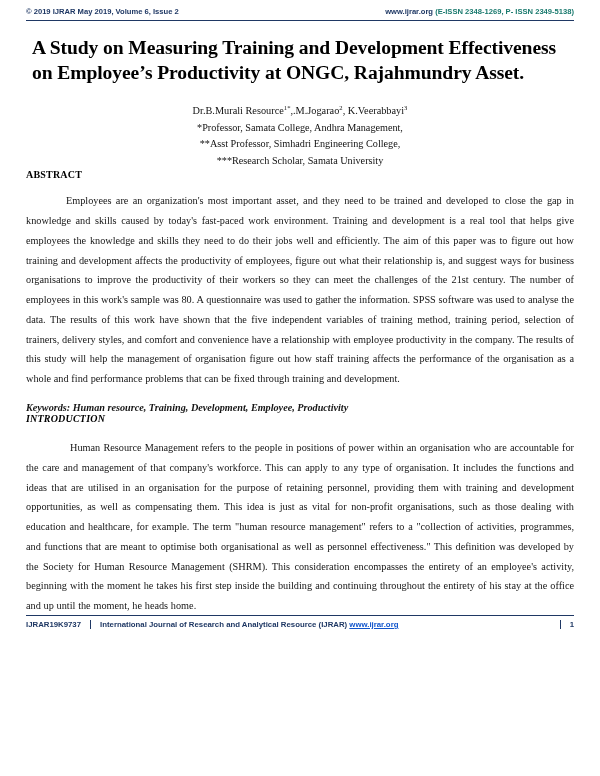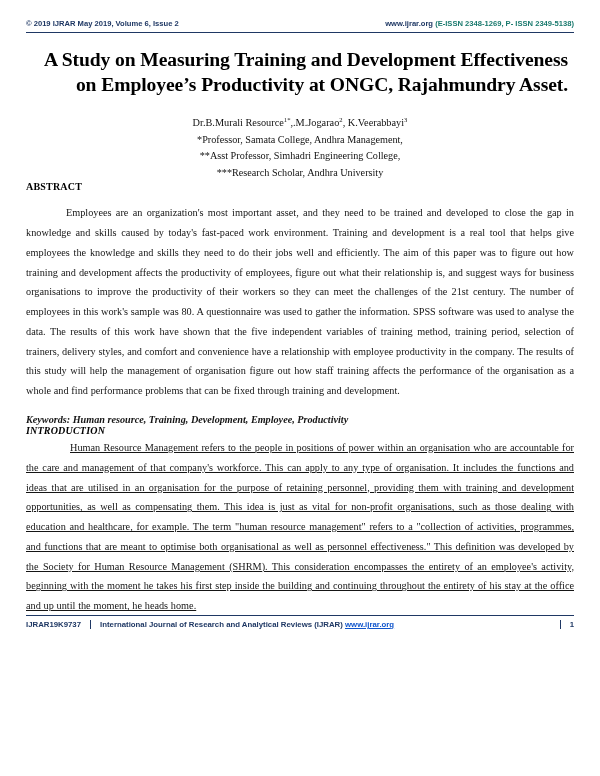--- a/index.html
+++ b/index.html
@@ -12,21 +12,21 @@
     height: 776px;
     font-family: "Liberation Serif", "DejaVu Serif", serif;
     color: #1a1a1a;
     position: relative;
     overflow: hidden;
   }
   .page {
     width: 600px;
     height: 637px;
     box-sizing: border-box;
-    padding: 12px 26px;
+    padding: 0 26px;
     position: relative;
   }
 
   
   .runhead {
     display: flex;
     justify-content: space-between;
     align-items: baseline;
     font-family: "Liberation Sans", "DejaVu Sans", sans-serif;
     font-size: 7.6px;
@@ -41,21 +41,21 @@
   .runhead .right .issn {
     color: #1a7a6e;
   }
   .rule-top {
     border-bottom: 1.6px solid #1f3864;
     margin-top: 4px;
   }
 
   
   .title {
-    text-align: right;
+    text-align: left;
     font-weight: bold;
     font-size: 19.6px;
     line-height: 1.30;
     letter-spacing: -0.1px;
     margin: 14px 6px 0 6px;
     color: #000;
   }
 
   
   .authors {
@@ -98,23 +98,22 @@
     line-height: 1.93;
     margin: 0;
     color: #151515;
     word-spacing: 0.2px;
   }
   p.abstract-body {
     margin-top: 11px;
     text-indent: 40px;
   }
   p.intro-body {
-    margin-top: 2px;
+    margin-top: 14px;
     text-indent: 44px;
-    text-decoration: underline;
   }
   .keywords {
     font-style: italic;
     font-size: 10.2px;
     margin: 13px 0 0 0;
     color: #151515;
     font-weight: bold;
   }
 
   
@@ -174,36 +173,36 @@
   <div class="rule-top"></div>
 
   <h1 class="title">A Study on Measuring Training and Development Effectiveness on Employee’s Productivity at ONGC, Rajahmundry Asset.</h1>
 
   <div class="authors">
     <span>Dr.B.Murali Resource</span><sup>1*</sup><span>,</span><span>.M.Jogarao</span><sup>2</sup><span>,</span><span> K.Veerabbayi</span><sup>3</sup>
   </div>
 
   <div class="affil">*Professor, Samata College, Andhra Management,</div>
   <div class="affil">**Asst Professor, Simhadri Engineering College,</div>
-  <div class="affil">***Research Scholar, Andhra University</div>
+  <div class="affil">***Research Scholar, Samata University</div>
 
   <h2 class="section abstract-head">ABSTRACT</h2>
   <p class="body abstract-body">Employees are an organization's most important asset, and they need to be trained and developed to close the gap in knowledge and skills caused by today's fast-paced work environment. Training and development is a real tool that helps give employees the knowledge and skills they need to do their jobs well and efficiently. The aim of this paper was to figure out how training and development affects the productivity of employees, figure out what their relationship is, and suggest ways for business organisations to improve the productivity of their workers so they can meet the challenges of the 21st century. The number of employees in this work's sample was 80. A questionnaire was used to gather the information. SPSS software was used to analyse the data. The results of this work have shown that the five independent variables of training method, training period, selection of trainers, delivery styles, and comfort and convenience have a relationship with employee productivity in the company. The results of this study will help the management of organisation figure out how staff training affects the performance of the organisation as a whole and find performance problems that can be fixed through training and development.</p>
   <p class="keywords">Keywords: Human resource, Training, Development, Employee, Productivity</p>
 
   <h2 class="section intro-head">INTRODUCTION</h2>
   <p class="body intro-body">Human Resource Management refers to the people in positions of power within an organisation who are accountable for the care and management of that company's workforce. This can apply to any type of organisation. It includes the functions and ideas that are utilised in an organisation for the purpose of retaining personnel, providing them with training and development opportunities, as well as compensating them. This idea is just as vital for non-profit organisations, such as those dealing with education and healthcare, for example. The term "human resource management" refers to a "collection of activities, programmes, and functions that are meant to optimise both organisational as well as personnel effectiveness." This definition was developed by the Society for Human Resource Management (SHRM). This consideration encompasses the entirety of an employee's activity, beginning with the moment he takes his first step inside the building and continuing throughout the entirety of his stay at the office and up until the moment, he heads home.</p>
 
   <div class="footer-wrap">
     <div class="rule-bottom"></div>
     <div class="footer">
       <span class="cell-id">IJRAR19K9737</span>
       <span class="divider"></span>
       <span class="cell-journal">
-        <span>International Journal of Research and Analytical Reviews (IJRAR)</span>
+        <span>International Journal of Research and Analytical Resource (IJRAR)</span>
         <a href="#">www.ijrar.org</a>
       </span>
       <span class="divider"></span>
       <span class="cell-page">1</span>
     </div>
   </div>
 
 </div>
 
 </body></html>

